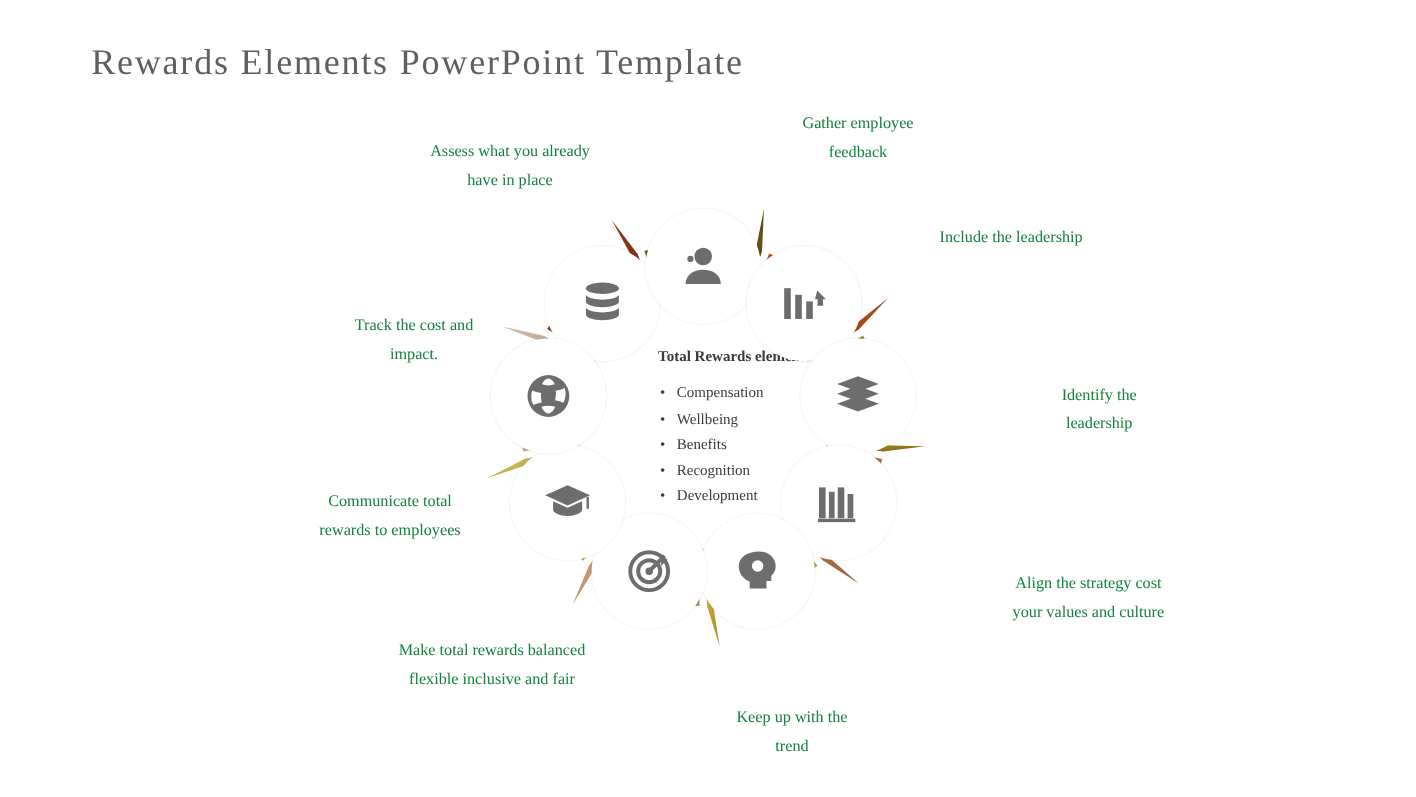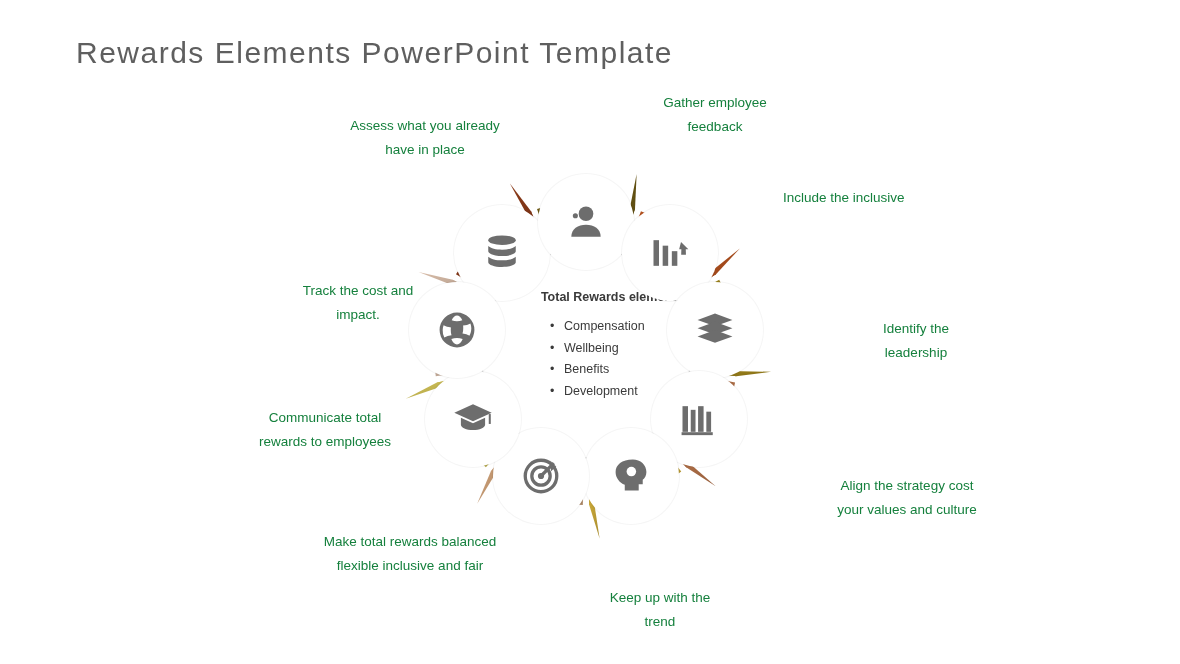--- a/index.html
+++ b/index.html
@@ -11,20 +11,21 @@
     width: 1180px;
     height: 664px;
     font-family: "Liberation Sans", sans-serif;
     position: relative;
     overflow: hidden;
   }
   #slide {
     position: absolute;
     inset: 0;
     background: #ffffff;
+    font-family: Liberation Serif, serif;
   }
   #title {
     position: absolute;
     left: 76px;
     top: 36px;
     font-size: 30px;
     letter-spacing: 1.5px;
     color: #5f5f5f;
     font-weight: 400;
     white-space: nowrap;
@@ -199,40 +200,41 @@
         <path d="M 452.80138463333276 279.7734415365393 L 418.540708519192 272.04701551674714 L 487.8536518350873 299.0435885006079 Z" fill="url(#pg8)"></path>
       </g>
       <circle cx="586" cy="353" r="105" fill="#ffffff"></circle>
       <circle cx="586" cy="353" r="105" fill="none" stroke="#d9d9d9" stroke-width="1"></circle>
     </svg>
 
   <div class="lbl c" style="left:330px; top:114px; width:190px;">Assess what you already
 have in place</div>
   <div class="lbl c" style="left:620px; top:91px; width:190px;">Gather employee
 feedback</div>
-  <div class="lbl l" style="left:783px; top:186px; width:200px;">Include the inclusive</div>
+  <div class="lbl l" style="left:783px; top:186px; width:200px;">Include the leadership</div>
   <div class="lbl c" style="left:846px; top:317px; width:140px;text-align:center;">Identify the
 leadership</div>
   <div class="lbl c" style="left:812px; top:474px; width:190px;">Align the strategy cost
 your values and culture</div>
   <div class="lbl c" style="left:565px; top:586px; width:190px;">Keep up with the
 trend</div>
   <div class="lbl c" style="left:300px; top:530px; width:220px;">Make total rewards balanced
 flexible inclusive and fair</div>
   <div class="lbl c" style="left:230px; top:406px; width:190px;text-align:center;">Communicate total
 rewards to employees</div>
-  <div class="lbl c" style="left:263px; top:259px; width:190px;margin-top:20px;">Track the cost and
+  <div class="lbl c" style="left:250px; top:259px; width:190px;">Track the cost and
 impact.</div>
 
   <div id="center-block">
     <div id="center-title">Total Rewards elements</div>
     <ul id="center-list">
       <li>Compensation</li>
       <li>Wellbeing</li>
       <li>Benefits</li>
+      <li>Recognition</li>
       <li>Development</li>
     </ul>
   </div>
 
   <div class="node" style="left: 453.795px; top: 204.648px;">
     <svg class="ico" viewBox="0 0 24 24" fill="currentColor">
       <ellipse cx="12" cy="5" rx="7.5" ry="2.6"></ellipse>
       <path d="M4.5 8.2c1.4 1.3 4.2 2 7.5 2s6.1-.7 7.5-2v2.9c0 1.4-3.4 2.6-7.5 2.6s-7.5-1.2-7.5-2.6V8.2z"></path>
       <path d="M4.5 14c1.4 1.3 4.2 2 7.5 2s6.1-.7 7.5-2v3c0 1.4-3.4 2.6-7.5 2.6S4.5 18.4 4.5 17v-3z"></path>
     </svg>

